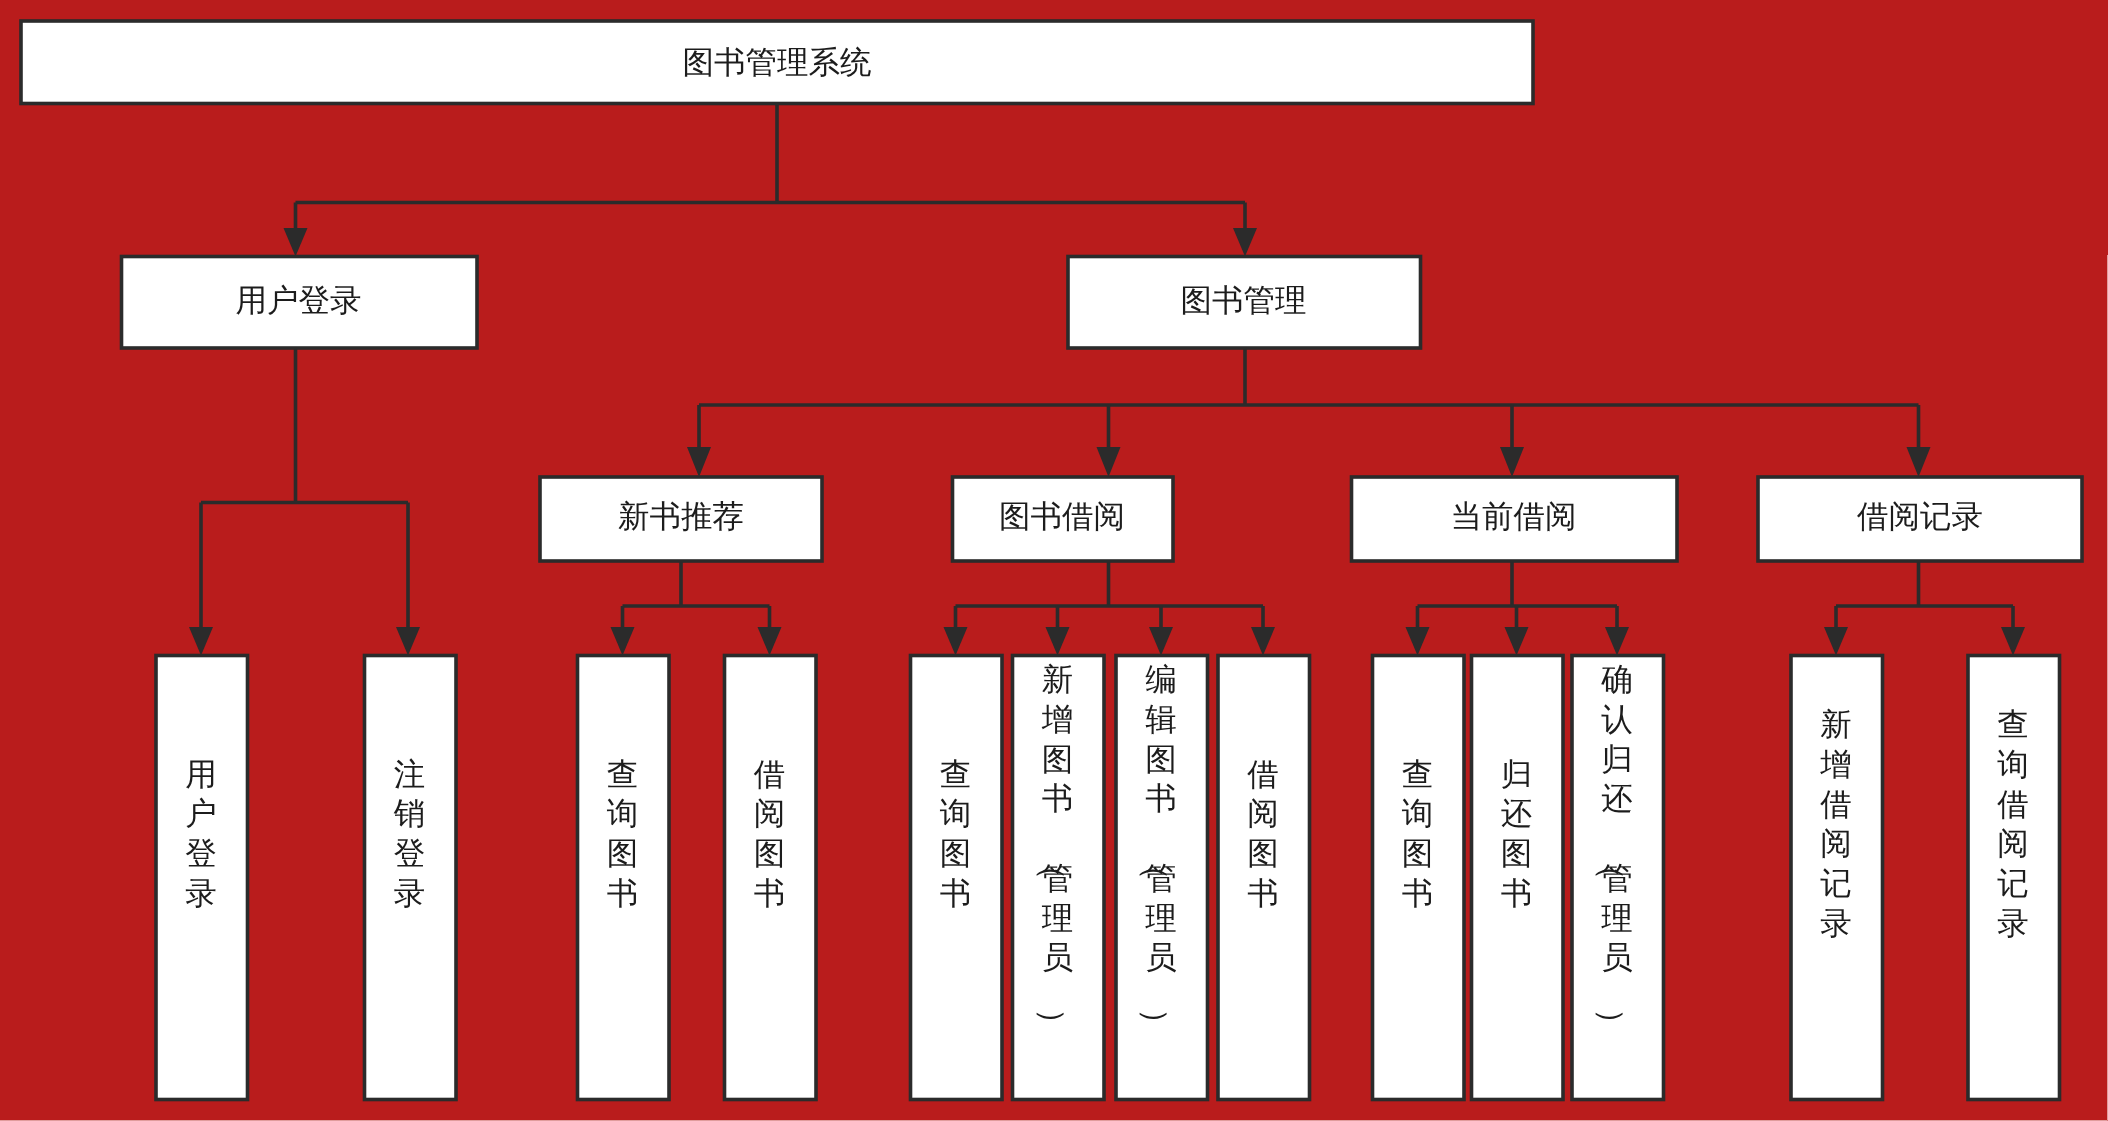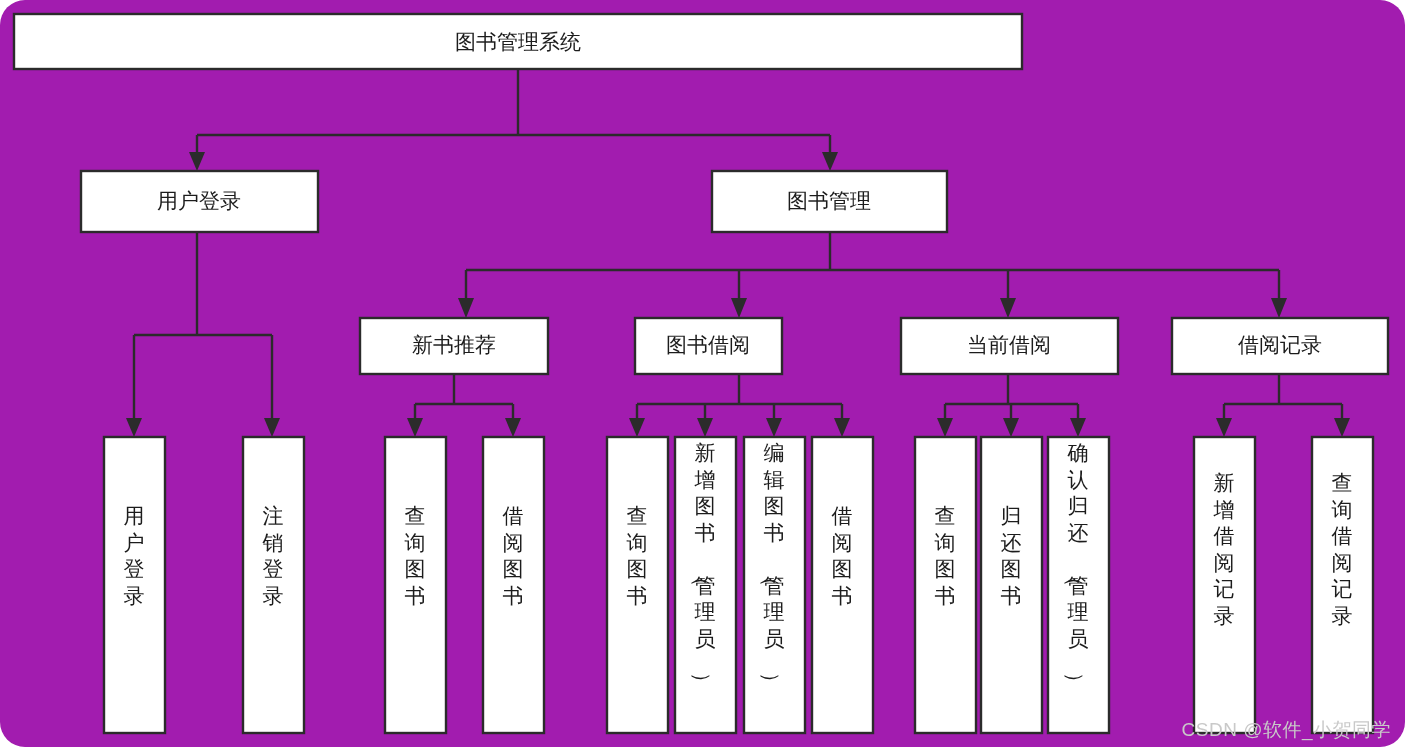--- a/index.html
+++ b/index.html
@@ -10,22 +10,21 @@
   body {
     width: 1405px;
     height: 747px;
     font-family: "Liberation Sans", "DejaVu Sans", sans-serif;
     overflow: hidden;
   }
   #diagram-root {
     position: relative;
     width: 1405px;
     height: 747px;
-    background: #a21caf;
-    border-radius: 25px;
+    background: #b91c1c;
   }
   svg#flow-svg {
     position: absolute;
     left: 0;
     top: 0;
     width: 1405px;
     height: 747px;
   }
   .node-box {
     fill: #ffffff;
@@ -230,15 +229,14 @@
       <text class="node-label-v" x="1224" y="490"><tspan x="1224" y="490">新</tspan><tspan x="1224" y="516.5">增</tspan><tspan x="1224" y="543">借</tspan><tspan x="1224" y="569.5">阅</tspan><tspan x="1224" y="596">记</tspan><tspan x="1224" y="622.5">录</tspan></text>
     </g>
 
     <g>
       <rect class="node-box" x="1312" y="437" width="61" height="296"></rect>
       <text class="node-label-v" x="1342" y="490"><tspan x="1342" y="490">查</tspan><tspan x="1342" y="516.5">询</tspan><tspan x="1342" y="543">借</tspan><tspan x="1342" y="569.5">阅</tspan><tspan x="1342" y="596">记</tspan><tspan x="1342" y="622.5">录</tspan></text>
     </g>
 
   </svg>
 
-  <div class="watermark-text">CSDN @软件_小贺同学</div>
 
 </div>
 
 </body></html>

